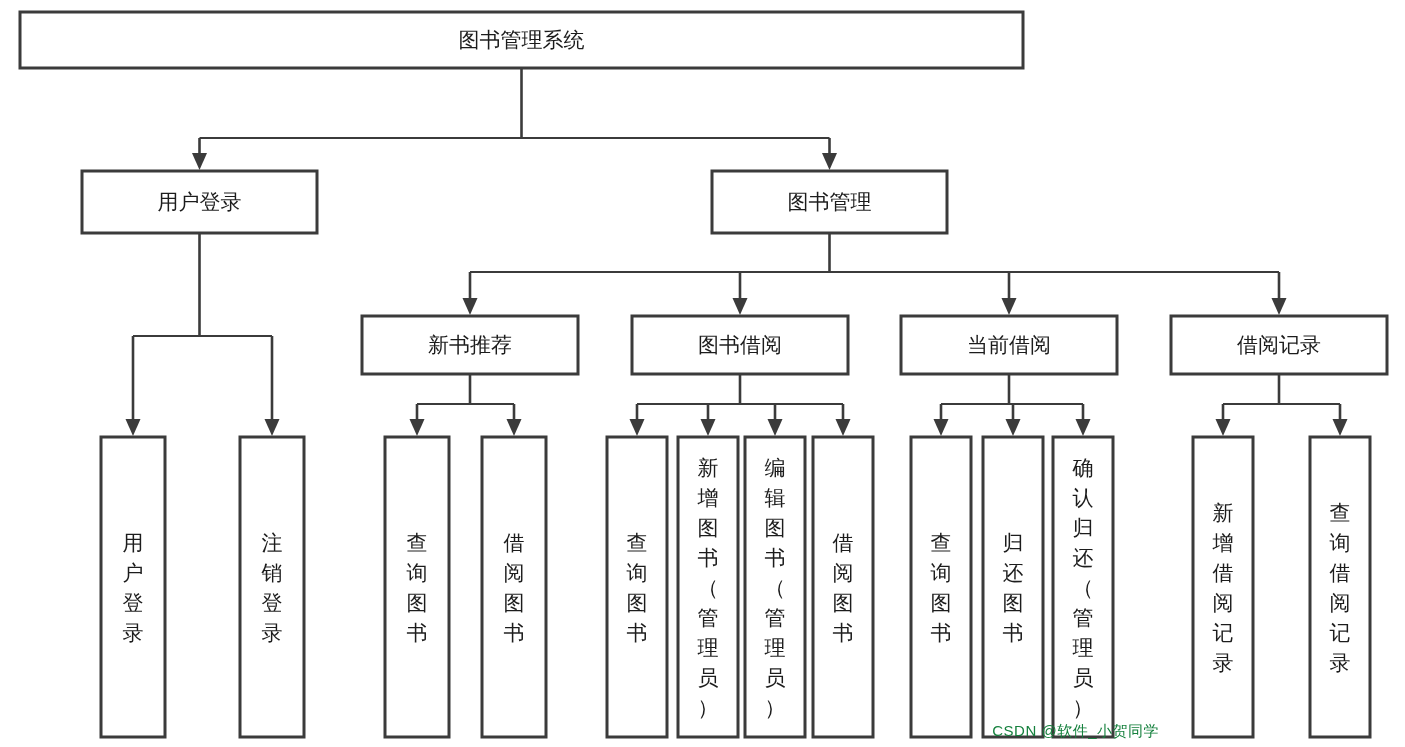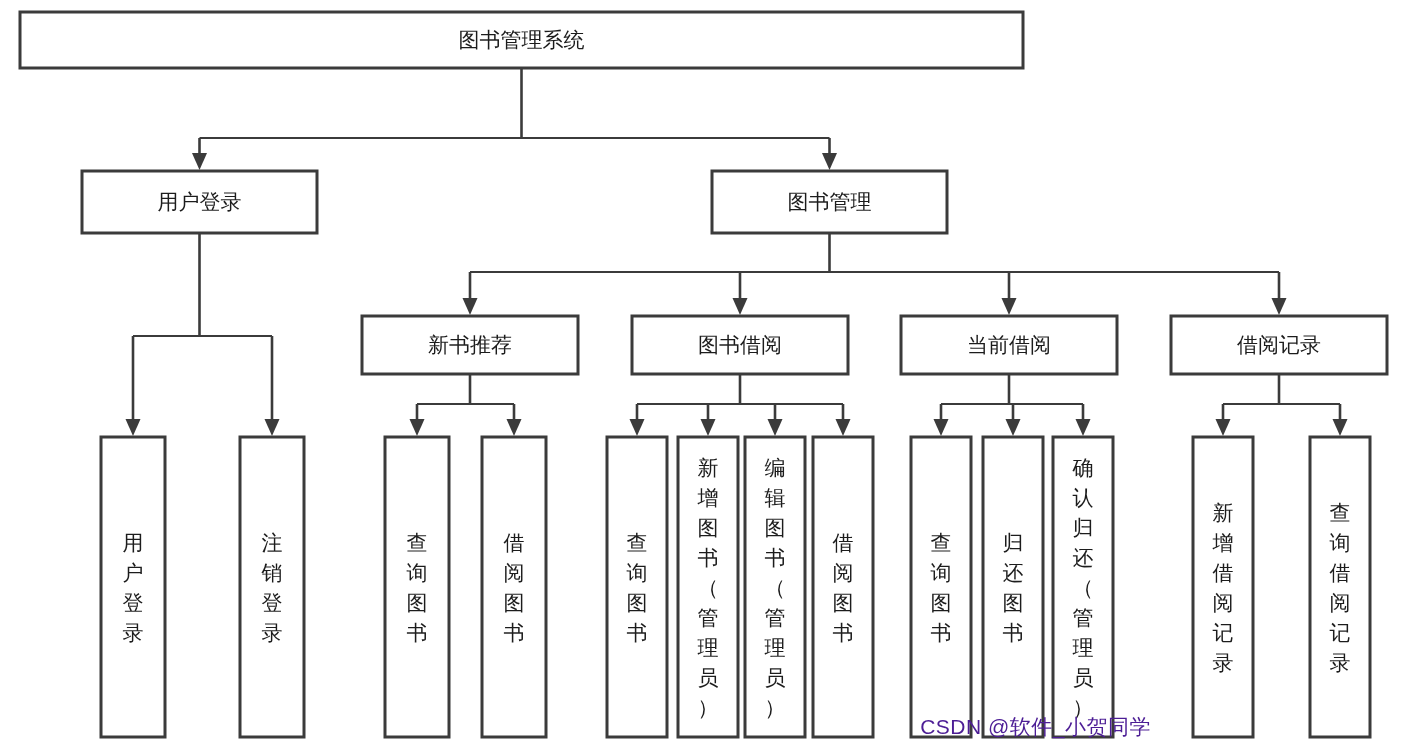--- a/index.html
+++ b/index.html
@@ -54,25 +54,25 @@
     dominant-baseline: middle;
   }
   .node-label-v {
     font-family: "Liberation Sans", "DejaVu Sans", sans-serif;
     font-size: 21px;
     fill: #1c1c1c;
     text-anchor: middle;
   }
   .watermark-text {
     position: absolute;
-    right: 8px;
+    right: 0;
     bottom: 6px;
     font-family: "Liberation Sans", "DejaVu Sans", sans-serif;
-    font-size: 21px;
-    color: #4c1d95;
+    font-size: 15px;
+    color: #15803d;
     letter-spacing: 0.5px;
     white-space: nowrap;
     user-select: none;
   }
 </style>
 </head>
 <body>
 
 <div id="diagram-root">
   <svg id="flowchart" viewBox="0 0 1405 747">

